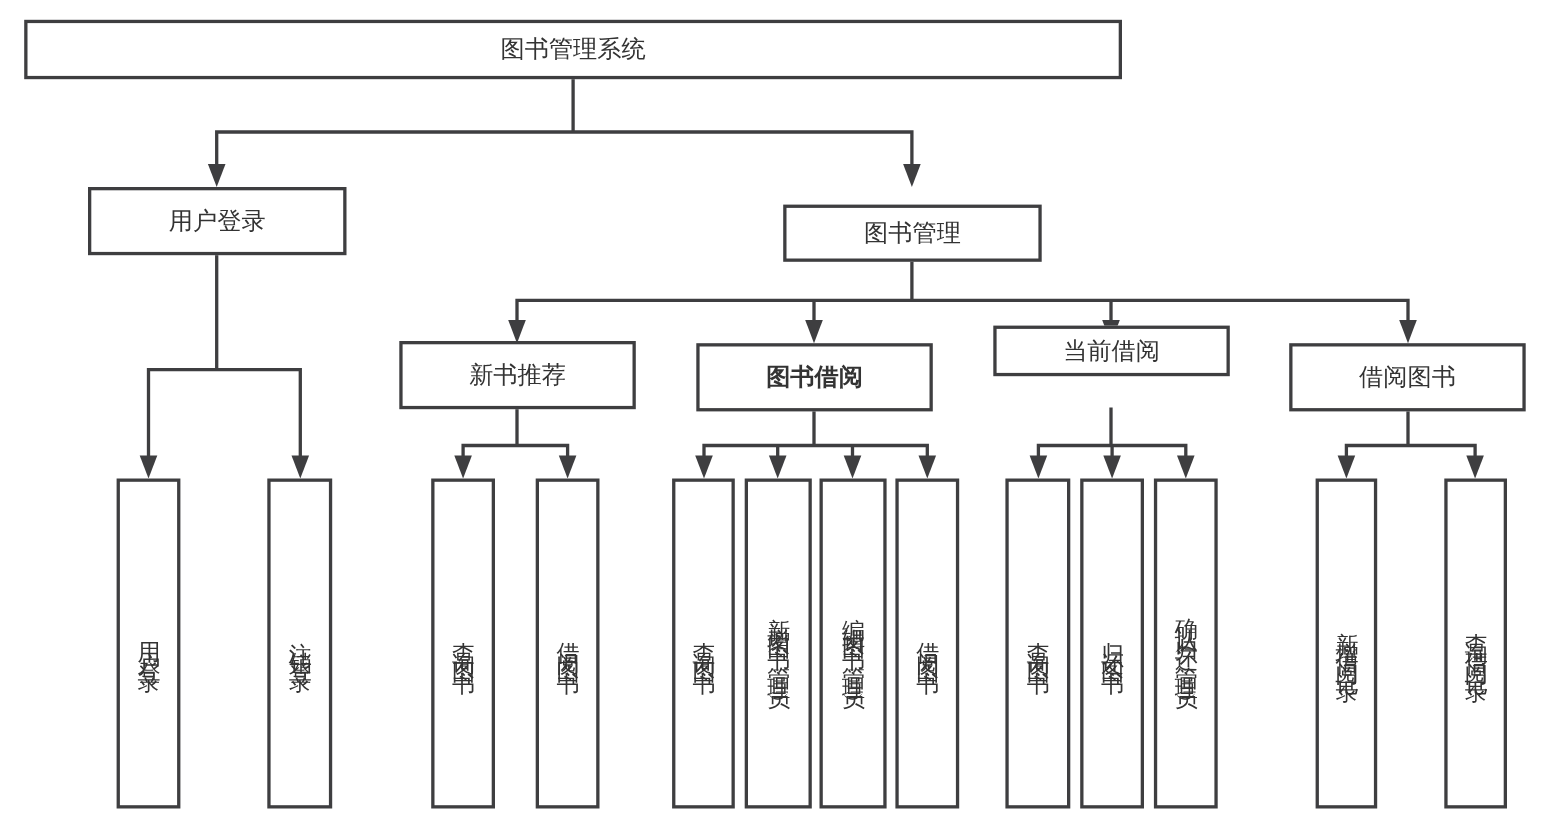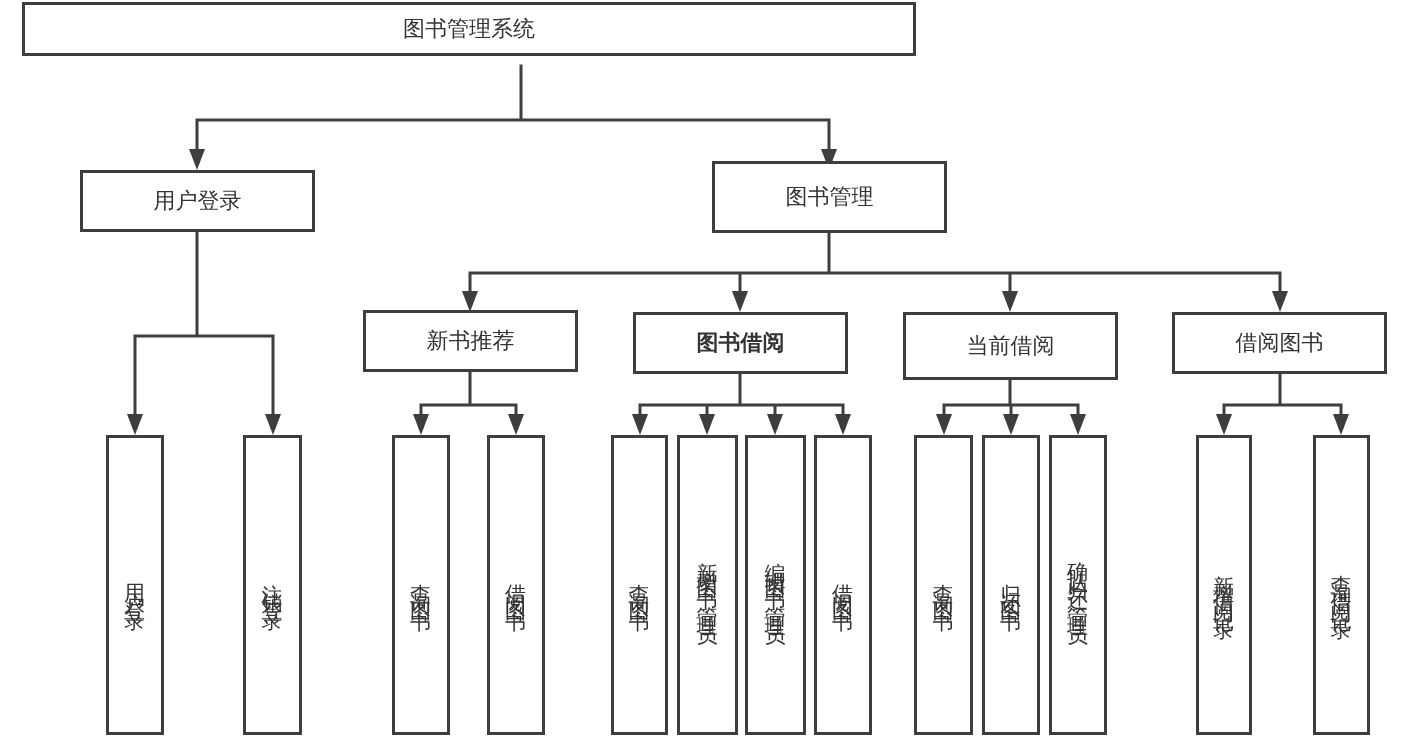--- a/index.html
+++ b/index.html
@@ -111,28 +111,28 @@
       <polygon points="1070,414 1086,414 1078,435"></polygon>
     </g>
 
     <g>
       <path d="M1280 372 V405 M1224 405 H1341 M1224 405 V418 M1341 405 V418"></path>
       <polygon points="1216,414 1232,414 1224,435"></polygon>
       <polygon points="1333,414 1349,414 1341,435"></polygon>
     </g>
   </svg>
 
-  <div class="node" style="left:22px; top:2px; width:894px; height:54px;">图书管理系统</div>
+  <div class="node" style="left:22px; top:18px; width:998px; height:54px;">图书管理系统</div>
 
   <div class="node" style="left:80px; top:170px; width:235px; height:62px;">用户登录</div>
-  <div class="node" style="left:712px; top:161px; width:235px; height:72px;">图书管理</div>
+  <div class="node" style="left:712px; top:186px; width:235px; height:52px;">图书管理</div>
 
   <div class="node" style="left:363px; top:310px; width:215px; height:62px;">新书推荐</div>
   <div class="node" style="left:633px; top:312px; width:215px; height:62px;font-weight:bold;">图书借阅</div>
-  <div class="node" style="left:903px; top:312px; width:215px; height:68px;">当前借阅</div>
+  <div class="node" style="left:903px; top:296px; width:215px; height:46px;">当前借阅</div>
   <div class="node" style="left:1172px; top:312px; width:215px; height:62px;">借阅图书</div>
 
   <div class="node leaf" style="left:106px; top:435px; width:58px; height:300px;">用户登录</div>
   <div class="node leaf" style="left:243px; top:435px; width:59px; height:300px;">注销登录</div>
 
   <div class="node leaf" style="left:392px; top:435px; width:58px; height:300px;">查询图书</div>
   <div class="node leaf" style="left:487px; top:435px; width:58px; height:300px;">借阅图书</div>
 
   <div class="node leaf" style="left:611px; top:435px; width:57px; height:300px;">查询图书</div>
   <div class="node leaf" style="left:677px; top:435px; width:61px; height:300px;">新增图书（管理员）</div>

